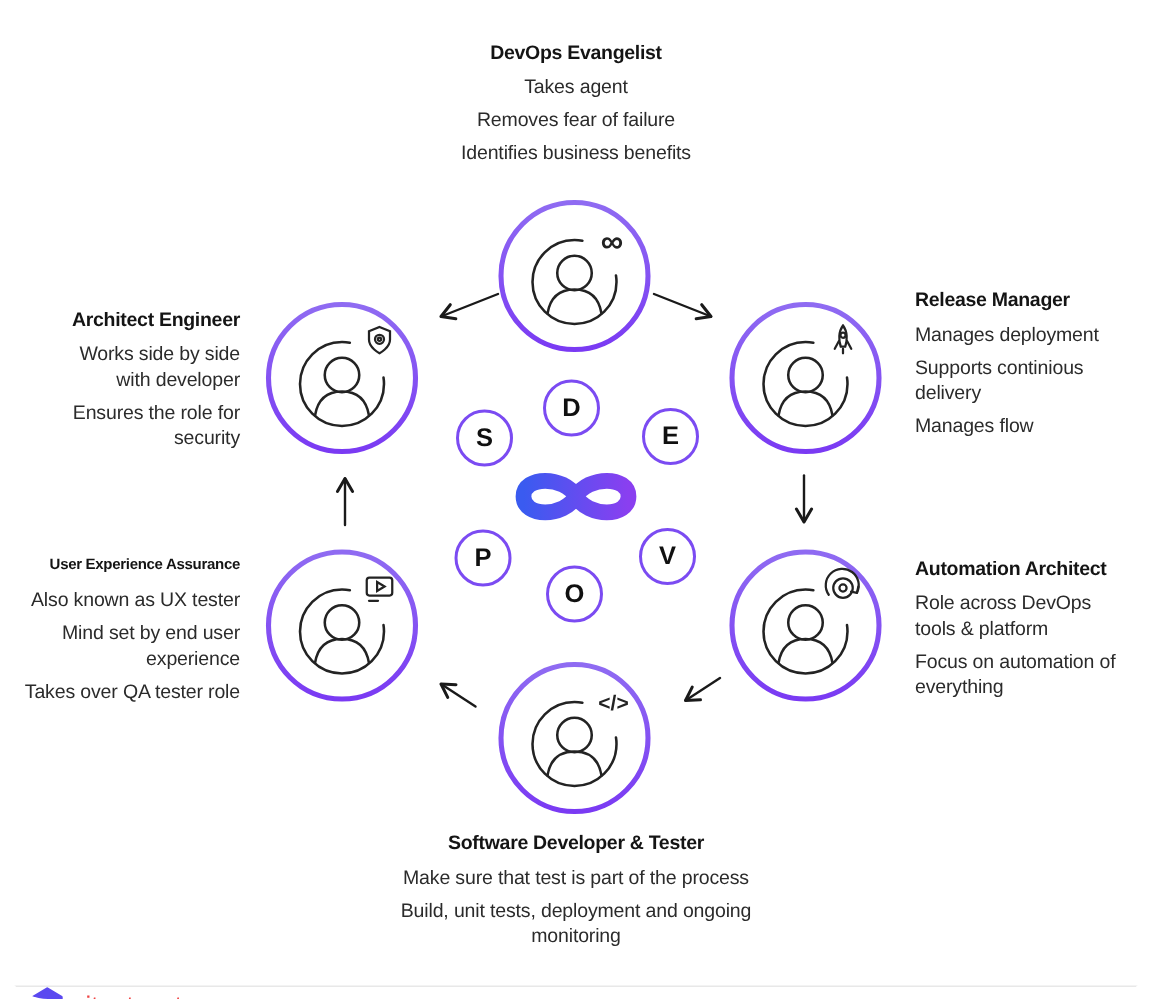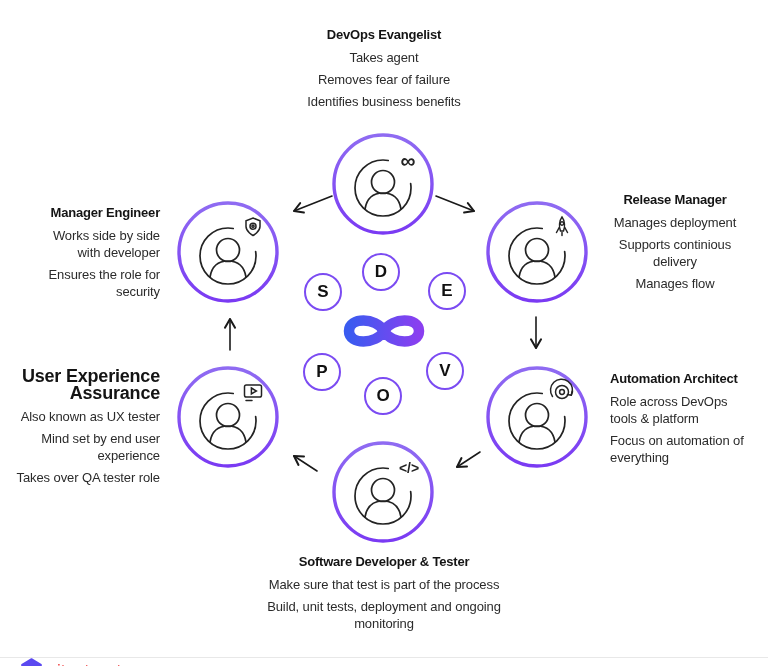--- a/index.html
+++ b/index.html
@@ -1,18 +1,18 @@
 <!DOCTYPE html>
 <html><head>
 <meta charset="utf-8">
 <style>
   html,body{margin:0;padding:0;background:#ffffff;}
   .stage{
     position:relative;width:768px;height:666px;background:#ffffff;overflow:hidden;
-    font-family:"Liberation Sans","DejaVu Sans",sans-serif;color:#2b2b2b;
+    font-family:"Liberation Sans","DejaVu Sans",sans-serif;color:#2b2b2b;border-radius:32px;
   }
   .block{position:absolute;font-size:13px;line-height:17px;color:#2b2b2b;letter-spacing:-0.1px;}
   .block .title{font-weight:700;color:#141414;margin:0 0 6px;font-size:13px;letter-spacing:-0.2px;}
   .block p{margin:0 0 5px;}
   .center-text{text-align:center;}
   .right-text{text-align:right;}
   .node{position:absolute;width:104px;height:104px;}
   .letter{
     position:absolute;width:38px;height:38px;box-sizing:border-box;
     border:2.5px solid #7b4bf2;border-radius:50%;
@@ -30,48 +30,48 @@
 
 <div class="stage">
 
   <div class="block center-text" style="left:234px;top:26px;width:300px;">
     <p class="title">DevOps Evangelist</p>
     <p>Takes agent</p>
     <p>Removes fear of failure</p>
     <p>Identifies business benefits</p>
   </div>
 
-  <div class="block" style="left:610px;top:191px;width:130px;text-align:center;">
+  <div class="block" style="left:610px;top:191px;width:130px;">
     <p class="title">Release Manager</p>
     <p>Manages deployment</p>
     <p>Supports continious delivery</p>
     <p>Manages flow</p>
   </div>
 
   <div class="block" style="left:610px;top:370px;width:140px;">
     <p class="title">Automation Architect</p>
     <p>Role across DevOps tools &amp; platform</p>
     <p>Focus on automation of everything</p>
   </div>
 
   <div class="block center-text" style="left:224px;top:553px;width:320px;">
     <p class="title">Software Developer &amp; Tester</p>
     <p>Make sure that test is part of the process</p>
     <p style="max-width:240px;margin-left:auto;margin-right:auto;">Build, unit tests, deployment and ongoing monitoring</p>
   </div>
 
   <div class="block right-text" style="left:0px;top:368px;width:160px;">
-    <p class="title" style="font-size:18px;">User Experience Assurance</p>
+    <p class="title" style="font-size:10px;">User Experience Assurance</p>
     <p>Also known as UX tester</p>
     <p>Mind set by end user experience</p>
     <p>Takes over QA tester role</p>
   </div>
 
   <div class="block right-text" style="left:30px;top:204px;width:130px;">
-    <p class="title">Manager Engineer</p>
+    <p class="title">Architect Engineer</p>
     <p>Works side by side with developer</p>
     <p>Ensures the role for security</p>
   </div>
 
   <div class="node" style="left:331px;top:132px;">
     <svg width="104" height="104" viewBox="0 0 104 104">
       <defs>
           <linearGradient id="rg1" x1="0" y1="0" x2="0" y2="1">
         <stop offset="0" stop-color="#8f6bf2"></stop>
             <stop offset="1" stop-color="#7a3af3"></stop>

